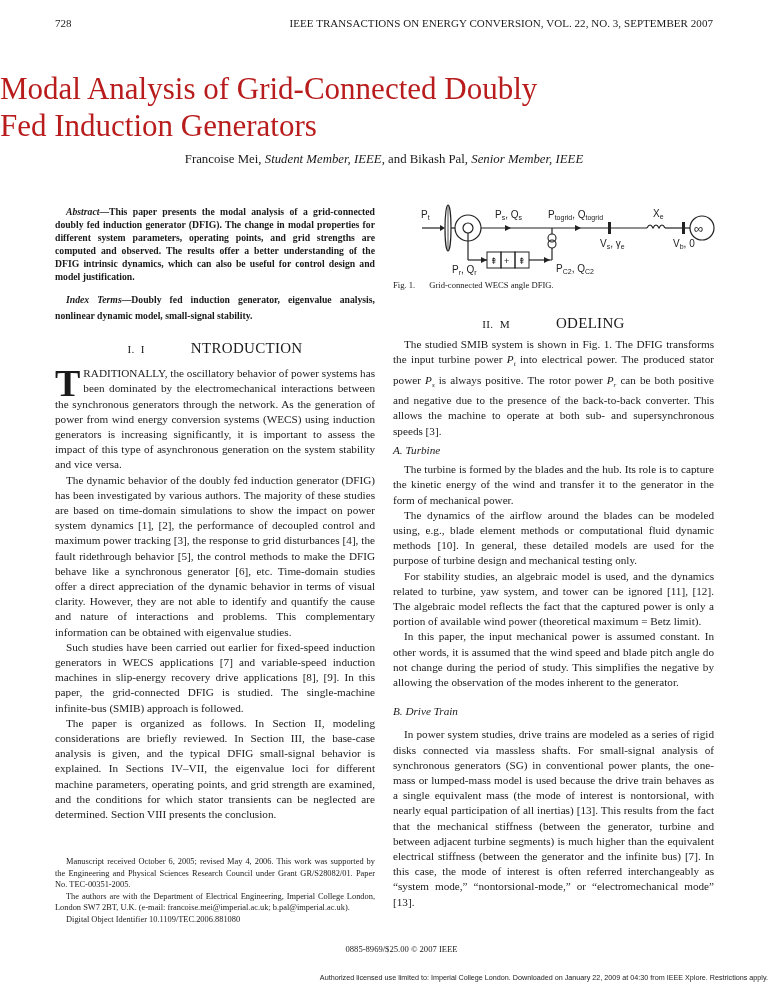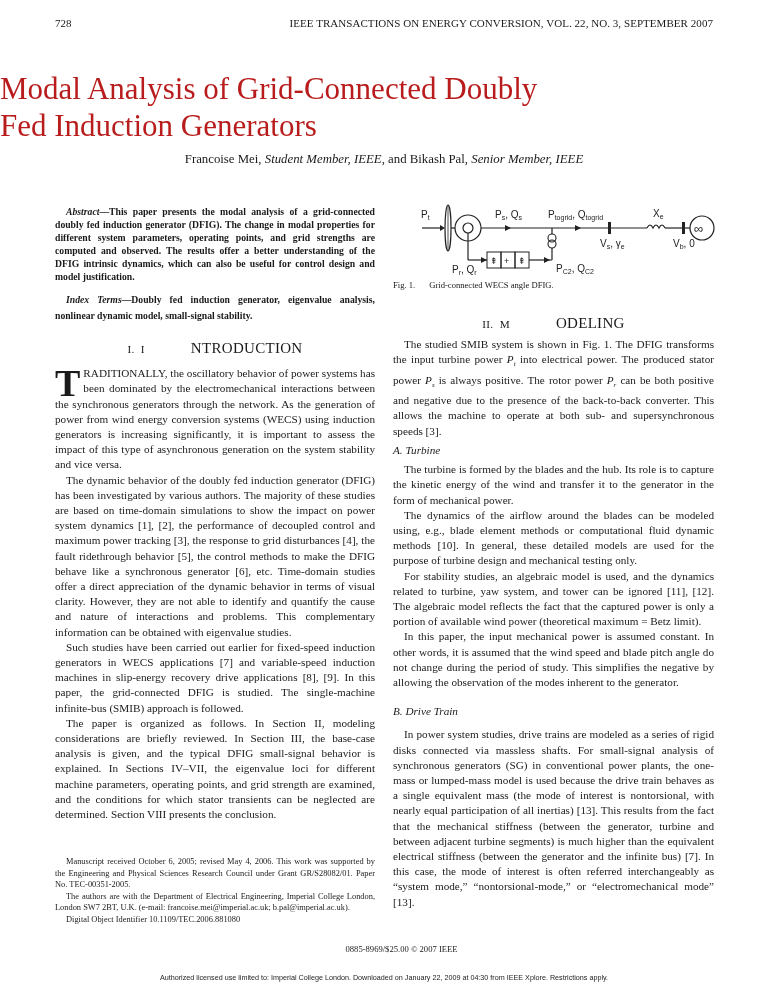--- a/index.html
+++ b/index.html
@@ -30,21 +30,21 @@
   .dropcap { float: left; font-size: 38px; line-height: 30px; height: 28px; margin: 2px 3px 0 0; font-weight: bold; text-indent: 0; }
   .subhead { font-style: italic; font-size: 11.2px; margin: 4px 0; }
   .footnote { position: absolute; top: 856px; left: 55px; width: 320px; font-size: 8.4px; line-height: 11.5px; text-align: justify; }
   .footnote .fp { text-indent: 11px; }
 
   .figure { position: absolute; top: 200px; left: 420px; width: 310px; height: 75px; }
   .fig-caption { position: absolute; top: 280px; left: 393px; font-size: 8.6px; }
   .fig-caption .lbl { margin-right: 14px; }
 
   .copyright { position: absolute; top: 944px; left: 0; width: 768px; text-align: center; font-size: 8.6px; padding-left: 35px; }
-  .license { position: absolute; top: 973px; left: 0; width: 768px; text-align: center; font-family: "Liberation Sans", "DejaVu Sans", sans-serif; font-size: 7.2px; color: #222; }
+  .license { position: absolute; top: 973px; left: 0; width: 768px; text-align: right; font-family: "Liberation Sans", "DejaVu Sans", sans-serif; font-size: 7.2px; color: #222; }
 
   .math { font-style: italic; }
 </style>
 </head>
 <body>
 
 <div class="running-header">
   <span class="page-no">728</span>
   <span class="journal">IEEE TRANSACTIONS ON ENERGY CONVERSION, VOL. 22, NO. 3, SEPTEMBER 2007</span>
 </div>

